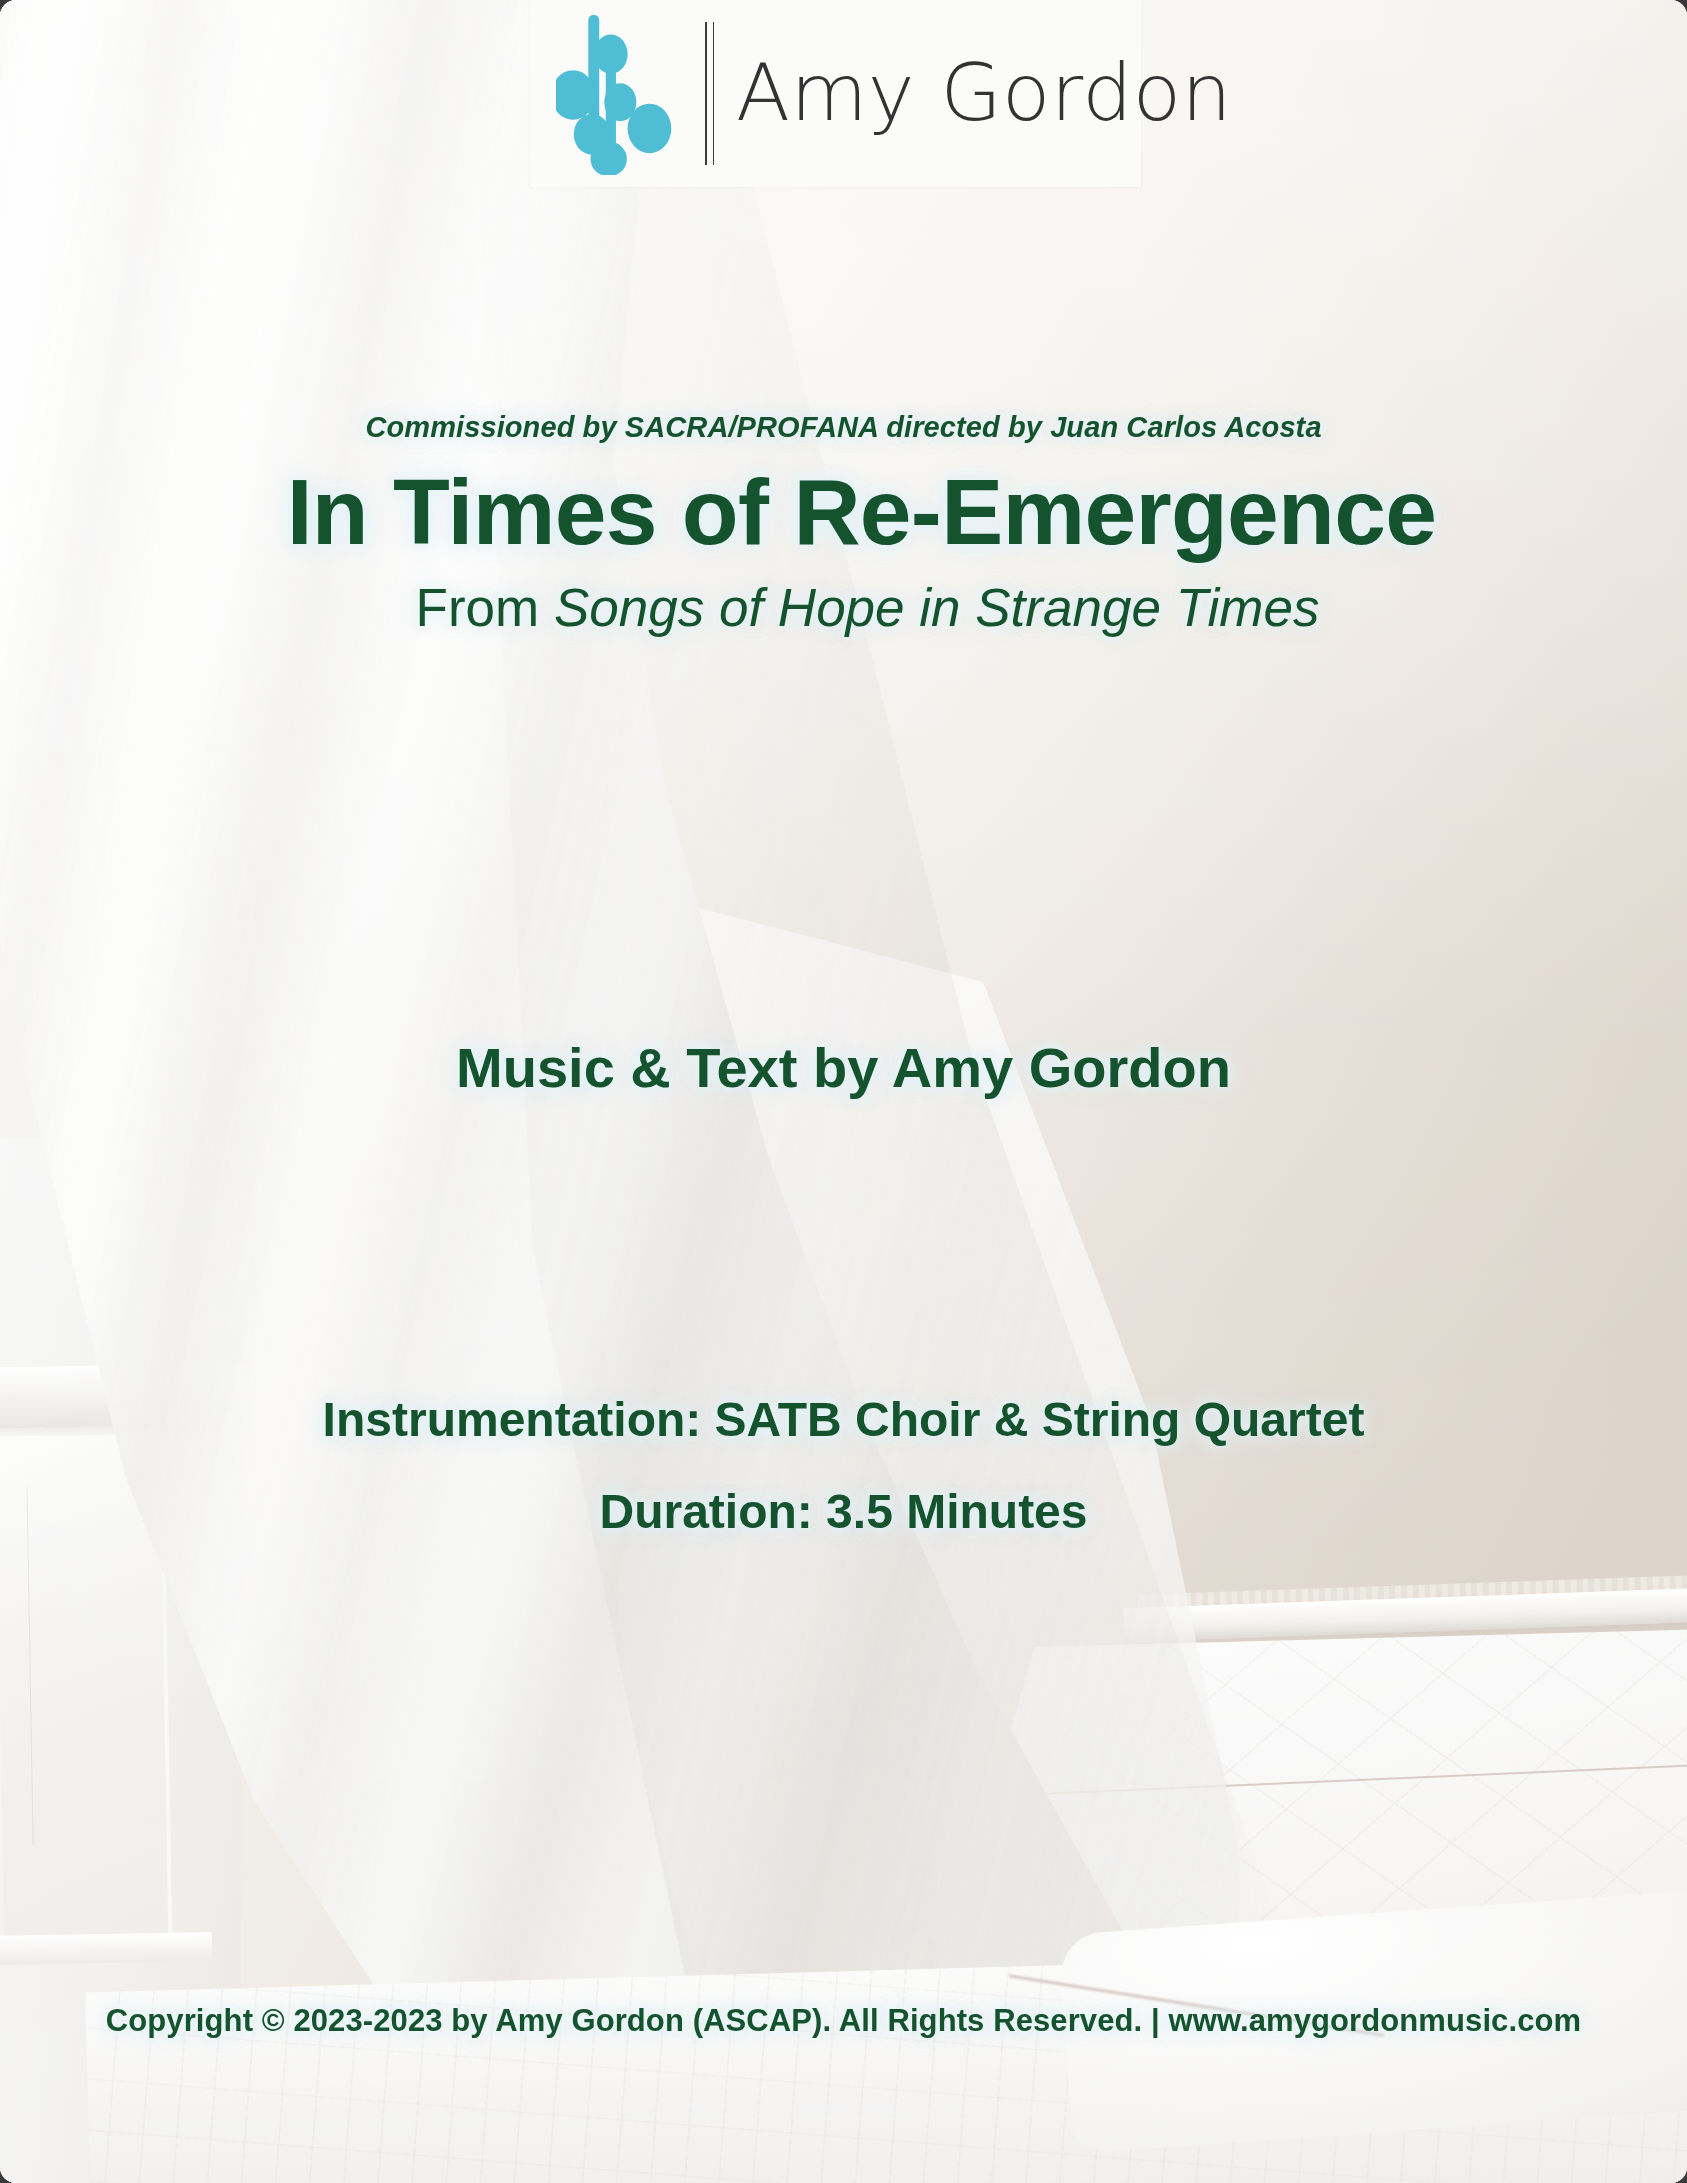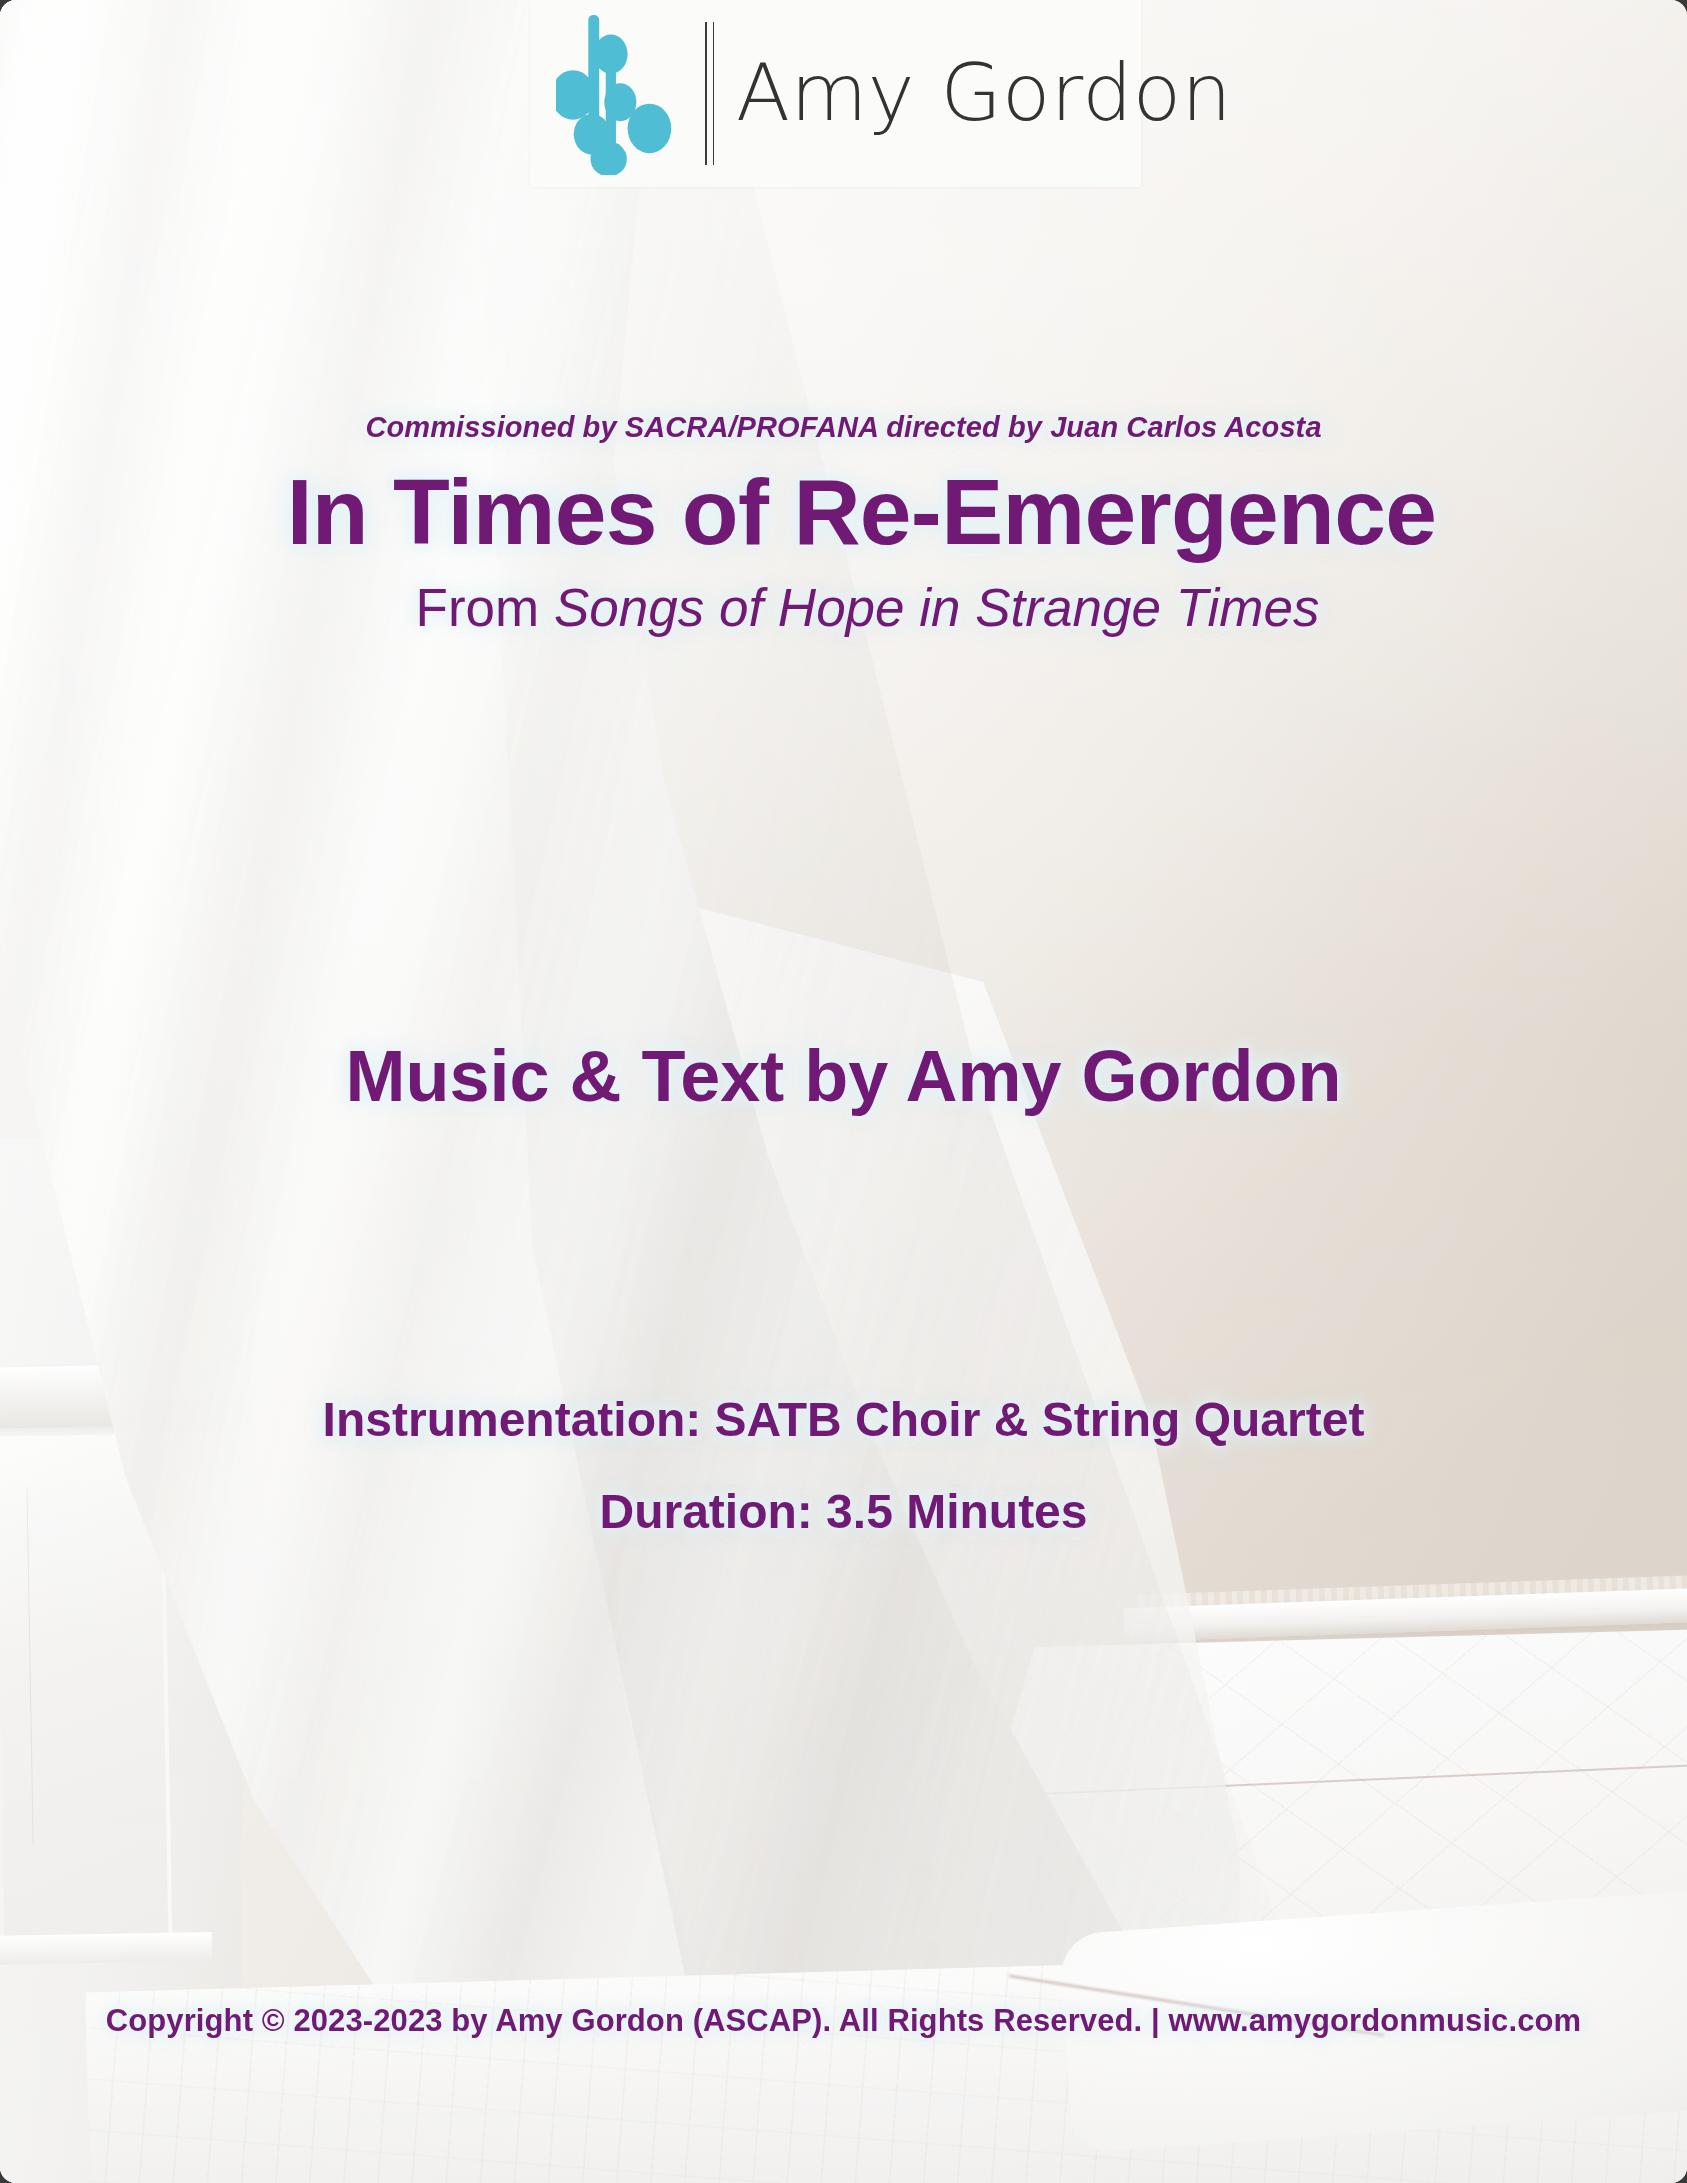--- a/index.html
+++ b/index.html
@@ -240,21 +240,21 @@
   }
 
   
   .content{
     position:absolute;inset:0;
     display:flex;flex-direction:column;
     align-items:center;
     text-align:center;
   }
   .glow{
-    color:#701a75;
+    color:#14532d;
     text-shadow:
       0 0 10.2px rgba(226,243,249,.95),
       0 0 20.4px rgba(226,243,249,.85),
       0 0 32px rgba(226,243,249,.65);
   }
 
   .commission{
     position:absolute;top:411px;left:0;right:0;
     font-size:29px;font-weight:bold;font-style:italic;
     letter-spacing:0.1px;
@@ -268,21 +268,21 @@
   }
   .subtitle{
     position:absolute;top:576px;left:0;right:0;
     font-size:53px;font-weight:400;
     line-height:1.2;
     padding-left:48px;
   }
   .subtitle em{font-style:italic;}
   .composer{
     position:absolute;top:1035px;left:0;right:0;
-    font-size:72px;font-weight:bold;
+    font-size:56px;font-weight:bold;
   }
   .instrumentation{
     position:absolute;top:1392px;left:0;right:0;
     font-size:48px;font-weight:bold;text-align:center;
   }
   .duration{
     position:absolute;top:1484px;left:0;right:0;
     font-size:48px;font-weight:bold;
   }
   .copyright{

